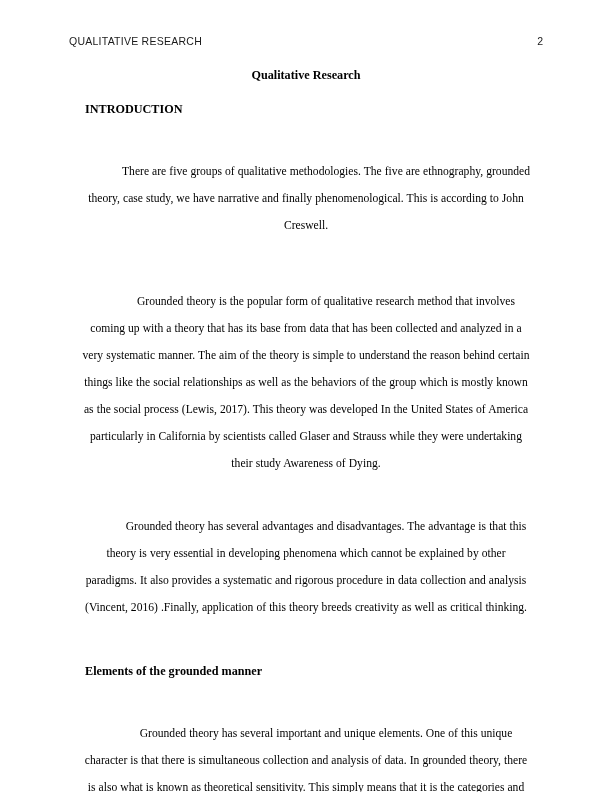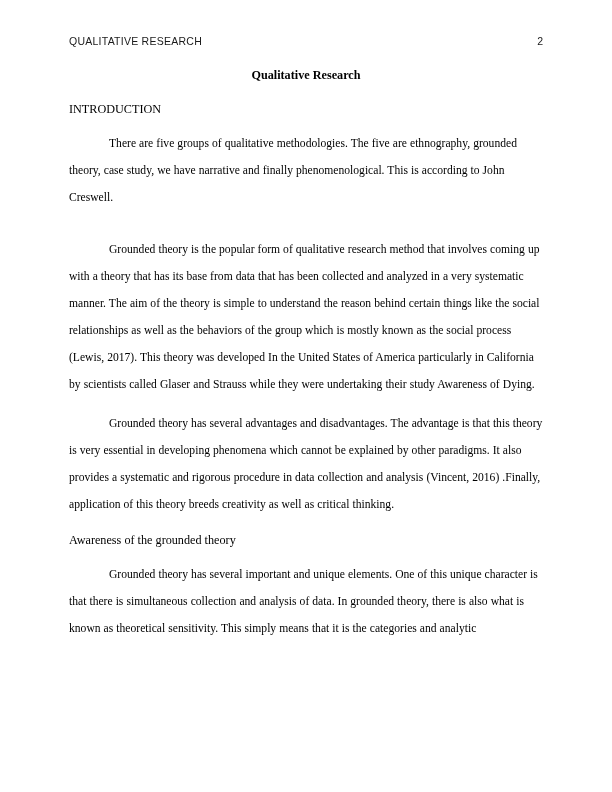--- a/index.html
+++ b/index.html
@@ -56,32 +56,32 @@
   .doc-title {
     font-size: 12.2px;
     font-weight: bold;
     text-align: center;
     line-height: 18px;
     margin: 0 0 16px 0;
   }
 
   .section-heading {
     font-size: 12.2px;
-    font-weight: normal;
+    font-weight: bold;
     line-height: 18px;
-    margin: 0;
+    margin: 16px;
     padding: 0;
   }
 
   .body-paragraph {
     font-size: 11.6px;
     line-height: 27px;
-    text-align: left;
+    text-align: center;
     text-indent: 40px;
-    margin: 0;
+    margin: 12px;
     padding: 0;
     word-spacing: 0.15px;
   }
 
   
   .gap-heading-to-para { height: 12px; }
   .gap-para-to-heading { height: 13px; }
   .gap-para-to-para    { height: 12px; }
 </style>
 </head>
@@ -104,18 +104,18 @@
 
     <div class="gap-para-to-heading"></div>
 
     <div class="gap-heading-to-para"></div>
     <p class="body-paragraph">Grounded theory is the popular form of qualitative research method that involves coming up with a theory that has its base from data that has been collected and analyzed in a very systematic manner. The aim of the theory is simple to understand the reason behind certain things like the social relationships as well as the behaviors of the group which is mostly known as the social process (Lewis, 2017). This theory was developed In the United States of America particularly in California by scientists called Glaser and Strauss while they were undertaking their study Awareness of Dying.</p>
     <div class="gap-para-to-para"></div>
     <p class="body-paragraph">Grounded theory has several advantages and disadvantages. The advantage is that this theory is very essential in developing phenomena which cannot be explained by other paradigms. It also provides a systematic and rigorous procedure in data collection and analysis (Vincent, 2016) .Finally, application of this theory breeds creativity as well as critical thinking.</p>
 
     <div class="gap-para-to-heading"></div>
 
-    <h2 class="section-heading">Awareness of the grounded theory</h2>
+    <h2 class="section-heading">Elements of the grounded manner</h2>
     <div class="gap-heading-to-para"></div>
     <p class="body-paragraph">Grounded theory has several important and unique elements. One of this unique character is that there is simultaneous collection and analysis of data. In grounded theory, there is also what is known as theoretical sensitivity. This simply means that it is the categories and analytic</p>
 
   </div>
 </div>
 
 </body></html>

